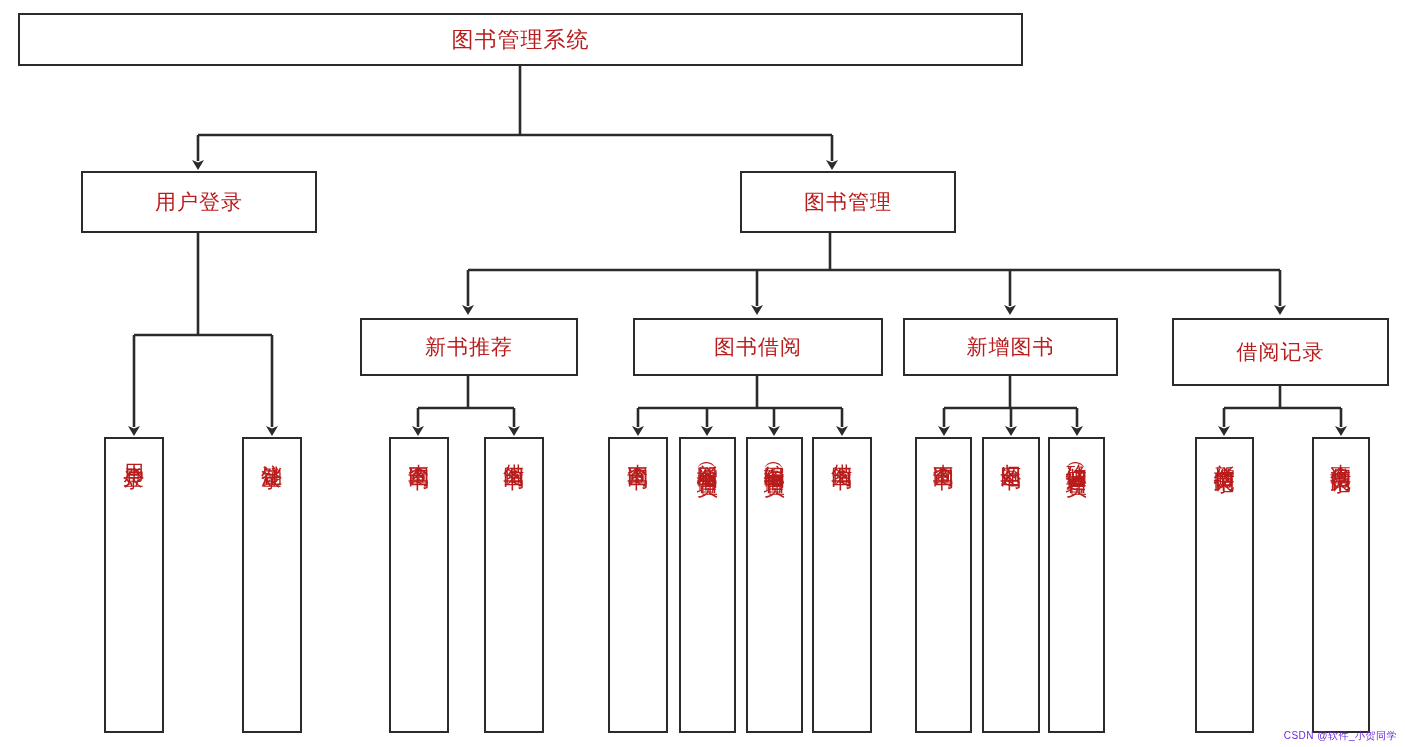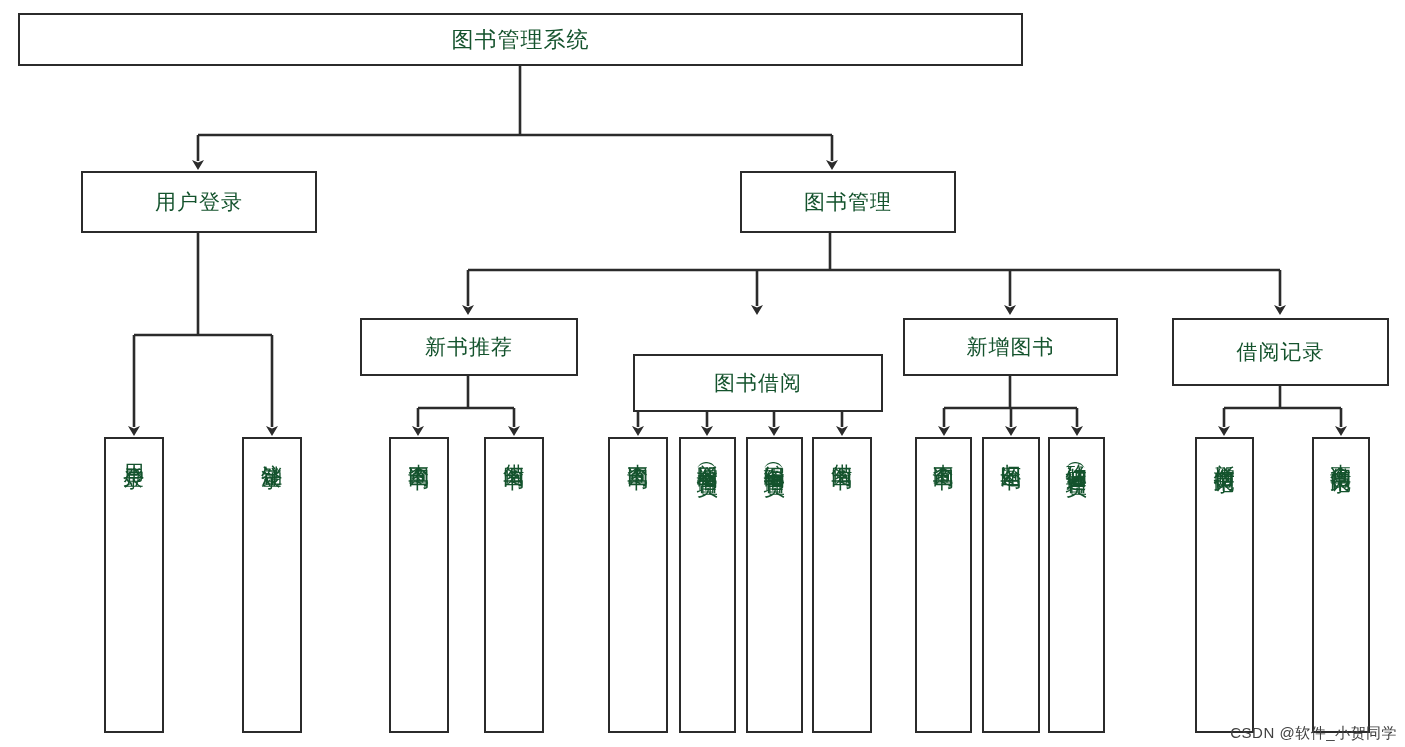--- a/index.html
+++ b/index.html
@@ -13,21 +13,21 @@
   svg.wires{position:absolute;left:0;top:0;width:1405px;height:747px;}
 
   .node{
     position:absolute;
     box-sizing:border-box;
     background:#ffffff;
     border:2px solid #2b2b2b;
     display:flex;
     align-items:center;
     justify-content:center;
-    color:#14532d;
+    color:#b91c1c;
   }
   .node .label{
     font-size:21px;
     line-height:1.25;
     letter-spacing:1px;
     white-space:nowrap;
   }
   .node.root .label{font-size:22px;}
   .node.leaf{
     align-items:flex-start;
@@ -39,22 +39,22 @@
     font-size:21px;
     line-height:1.32;
     letter-spacing:2px;
     white-space:normal;
     max-height:280px;
   }
   .watermark{
     position:absolute;
     right:8px;
     bottom:4px;
-    font-size:15px;
-    color:#404040;
+    font-size:10px;
+    color:#6d28d9;
     letter-spacing:.5px;
     white-space:nowrap;
     margin-left:36px;
   }
 </style>
 </head>
 <body>
 
 <div id="diagram">
 
@@ -115,21 +115,21 @@
   <div class="node" style="left:81px;top:171px;width:236px;height:62px;">
     <span class="label">用户登录</span>
   </div>
   <div class="node" style="left:740px;top:171px;width:216px;height:62px;">
     <span class="label">图书管理</span>
   </div>
 
   <div class="node" style="left:360px;top:318px;width:218px;height:58px;justify-content:center;">
     <span class="label">新书推荐</span>
   </div>
-  <div class="node" style="left:633px;top:318px;width:250px;height:58px;margin-top:36px;">
+  <div class="node" style="left:633px;top:318px;width:250px;height:58px;">
     <span class="label">图书借阅</span>
   </div>
   <div class="node" style="left:903px;top:318px;width:215px;height:58px;">
     <span class="label">新增图书</span>
   </div>
   <div class="node" style="left:1172px;top:318px;width:217px;height:68px;">
     <span class="label">借阅记录</span>
   </div>
 
   <div class="node leaf" style="left:104px;top:437px;width:60px;height:296px;">

